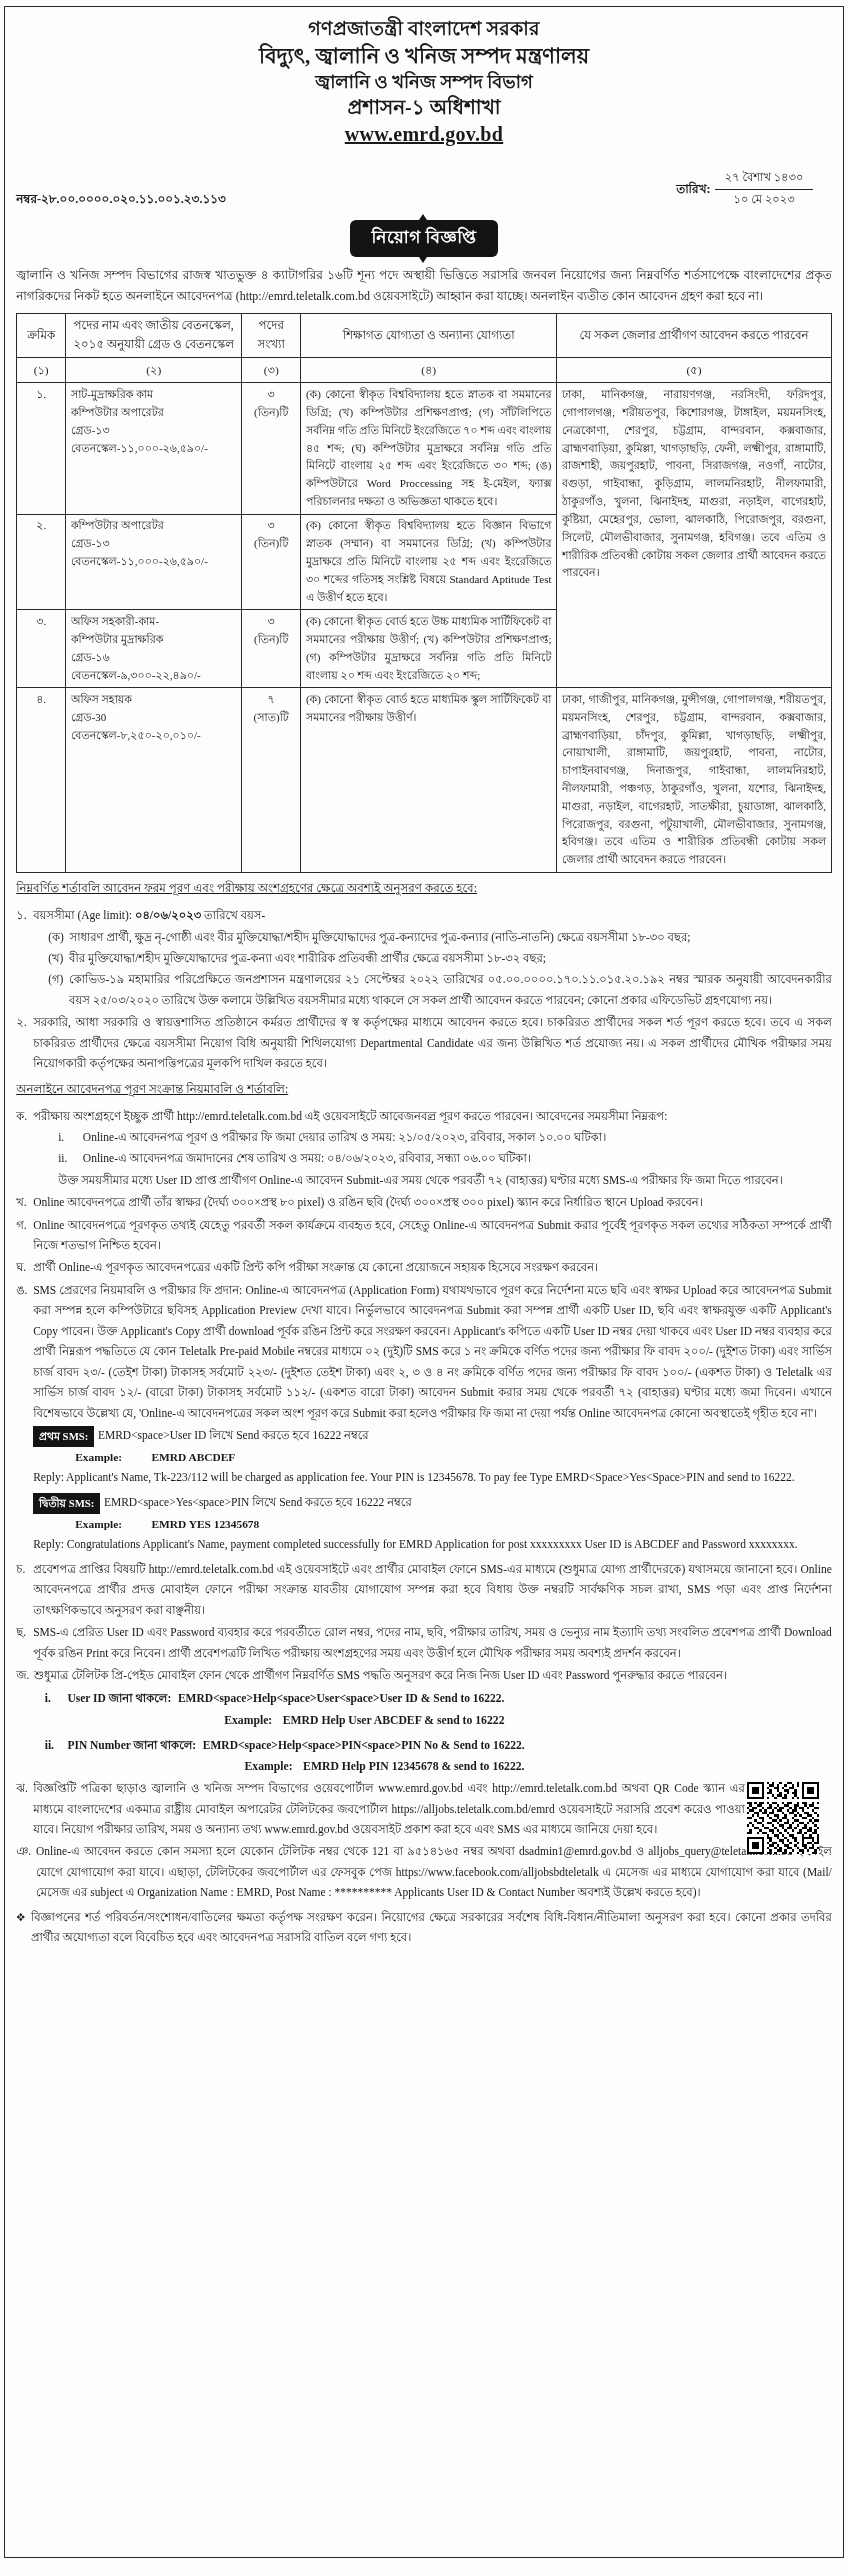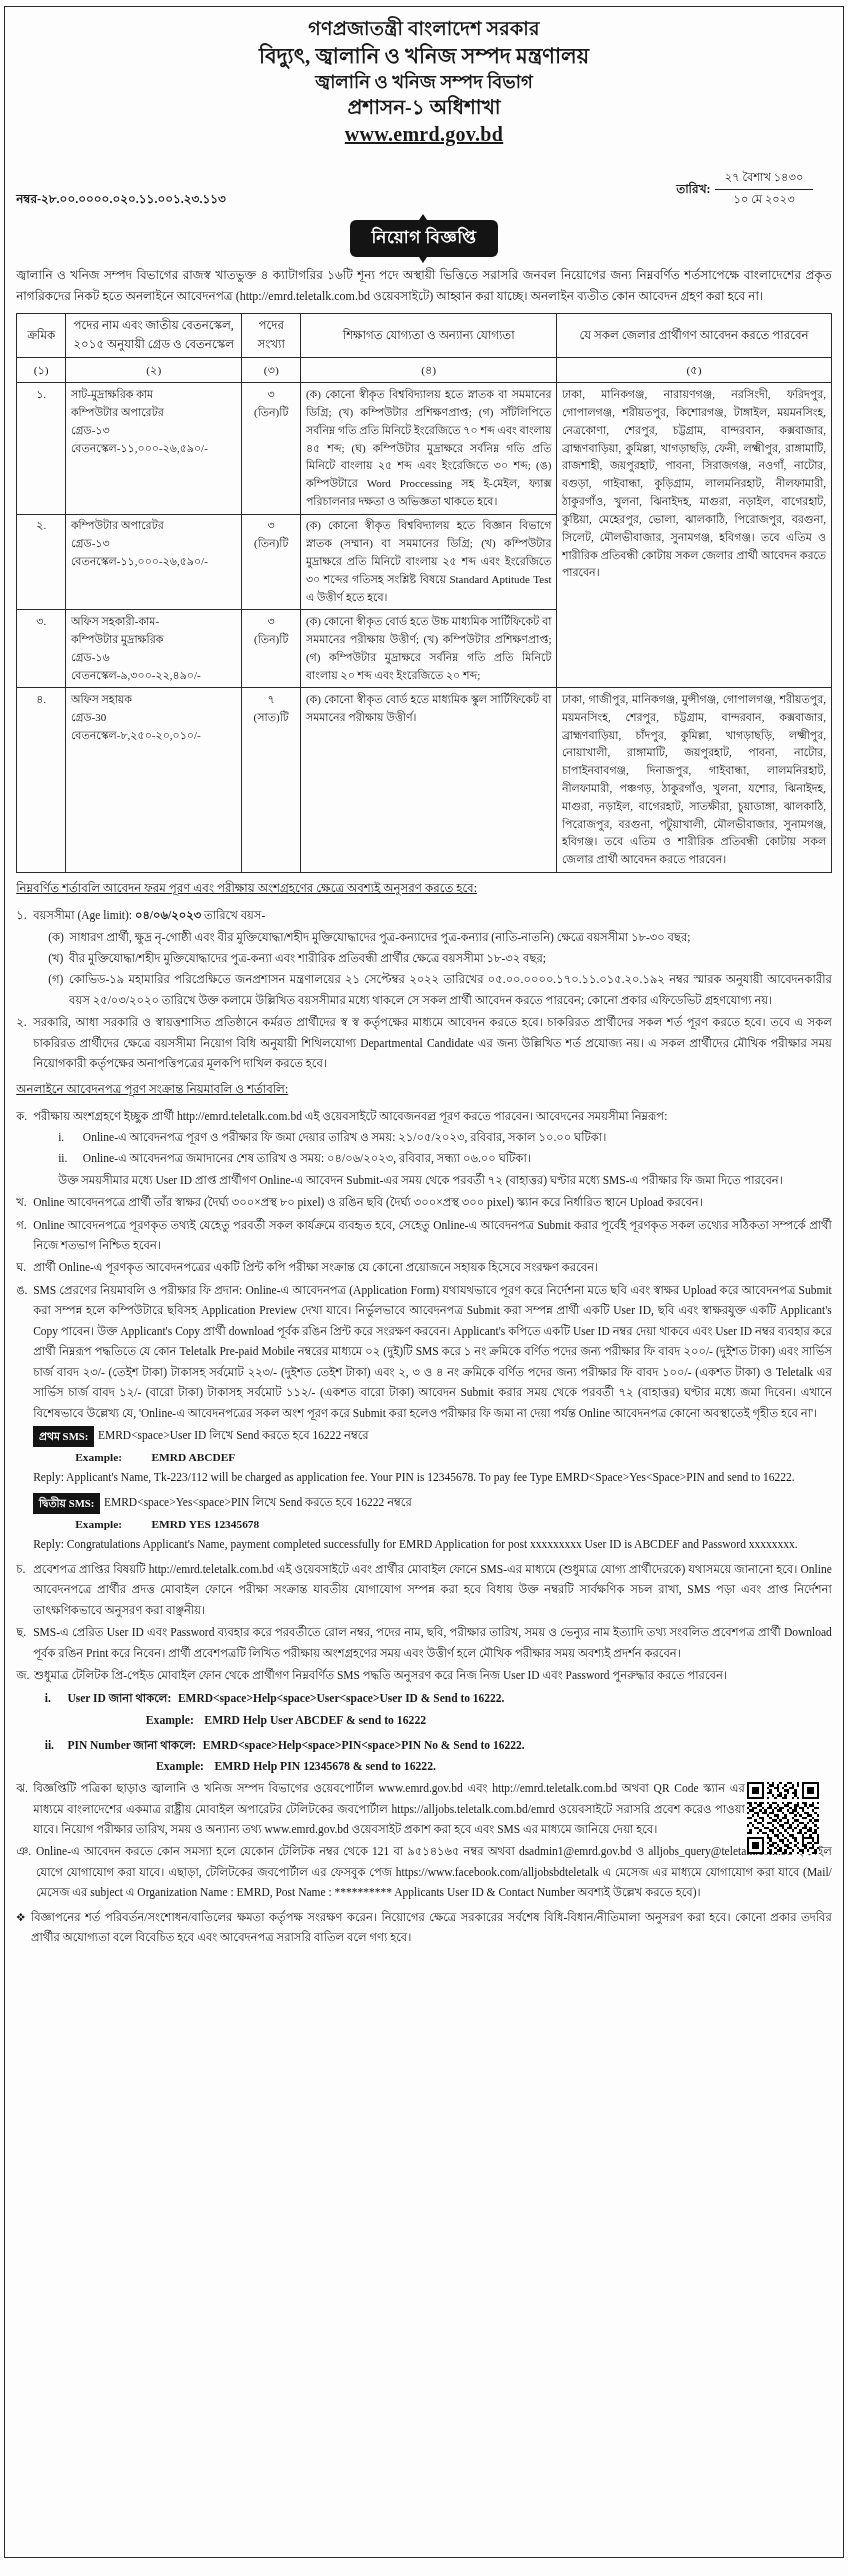--- a/index.html
+++ b/index.html
@@ -125,21 +125,21 @@
   b, strong { font-weight: bold; }
   .blktag {
     background: #141414; color: #fff;
     font-size: 10.8px; font-weight: bold;
     padding: 0.9px 5.7px; margin-right: 3.8px;
     display: inline-block;
     vertical-align: middle;
   }
   .example { margin-left: 42px; font-size: 11.4px; }
   .example b { font-family: "Liberation Serif", serif; }
-  .centerline { text-align: center; font-weight: bold; font-size: 11.7px; margin: 0.9px 0; }
+  .centerline { text-align: right; font-weight: bold; font-size: 11.7px; margin: 0.9px 0; }
 
   
   .numi { margin-left: 28.5px; }
   .numi .srow { display: flex; gap: 5.7px; margin-top: 2.8px; }
   .numi .smk { flex: 0 0 auto; min-width: 17px; font-weight: bold; }
 
   
   .qrbox {
     position: absolute; right: 13.3px;
     width: 72px; height: 72px;

